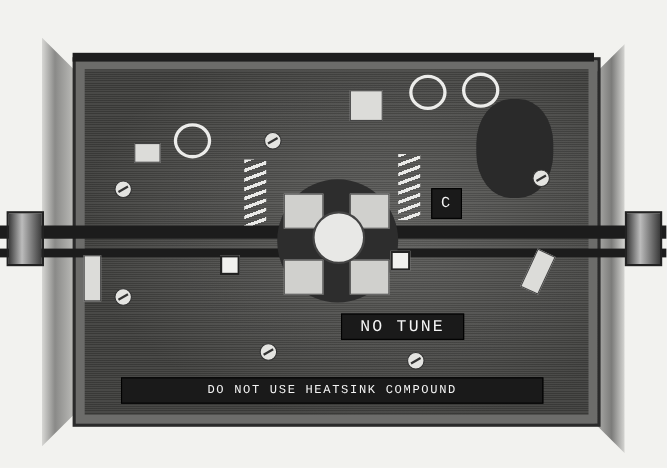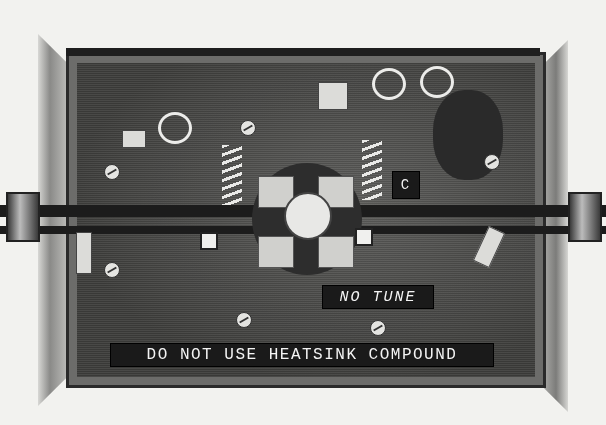--- a/index.html
+++ b/index.html
@@ -13,22 +13,22 @@
       radial-gradient(ellipse at 60% 45%,#5e5e5c,#3e3e3c 70%);border:3px solid #2a2a2a;box-shadow:inset 0 0 0 8px #6c6c6a;}
   .rim-top{position:absolute;left:66px;top:48px;width:474px;height:8px;background:#1e1e1e;}
   .rail{position:absolute;left:0;width:606px;height:12px;background:#1c1c1c;}
   .rail.a{top:205px;}
   .rail.b{top:226px;height:8px;}
   .conn{position:absolute;width:30px;height:46px;background:linear-gradient(90deg,#3a3a3a,#bcbcbc 40%,#3a3a3a);border:2px solid #222;}
   .conn-l{left:6px;top:192px;}
   .conn-r{left:568px;top:192px;}
   .label{position:absolute;background:#1a1a1a;color:#f4f4f4;letter-spacing:2px;display:flex;align-items:center;justify-content:center;font-size:15px;border:1px solid #000;}
   .lbl-part{left:130px;top:276px;width:118px;height:22px;}
-  .lbl-tune{left:322px;top:285px;width:110px;height:22px;font-style:italic;}
-  .lbl-warn{left:110px;top:343px;width:382px;height:22px;font-size:16px;letter-spacing:1.5px;}
+  .lbl-tune{left:310px;top:285px;width:110px;height:22px;}
+  .lbl-warn{left:110px;top:343px;width:382px;height:22px;font-size:11px;letter-spacing:1.5px;}
   .lbl-c{left:392px;top:171px;width:26px;height:26px;font-size:14px;}
   .pcb{position:absolute;left:252px;top:163px;width:110px;height:112px;border-radius:50%;background:#2d2d2d;}
   .pad{position:absolute;width:34px;height:30px;background:#d0d0cd;border:1px solid #555;}
   .transistor{position:absolute;left:284px;top:192px;width:44px;height:44px;border-radius:50%;background:#e8e8e6;border:2px solid #444;}
   .coil{position:absolute;width:20px;height:60px;background:repeating-linear-gradient(160deg,#eaeae8 0 3px,transparent 3px 8px);}
   .screw{position:absolute;width:14px;height:14px;border-radius:50%;background:#e4e4e1;border:1px solid #333;}
   .screw::after{content:"";position:absolute;left:2px;top:6px;width:10px;height:2px;background:#333;transform:rotate(-30deg);}
   .cap{position:absolute;width:28px;height:26px;border:3px solid #ececea;border-radius:50%;}
   .trimmer{position:absolute;left:433px;top:90px;width:70px;height:90px;border-radius:45%;background:#2a2a2a;}
   .chip{position:absolute;width:28px;height:26px;background:#dcdcd9;border:1px solid #444;}

